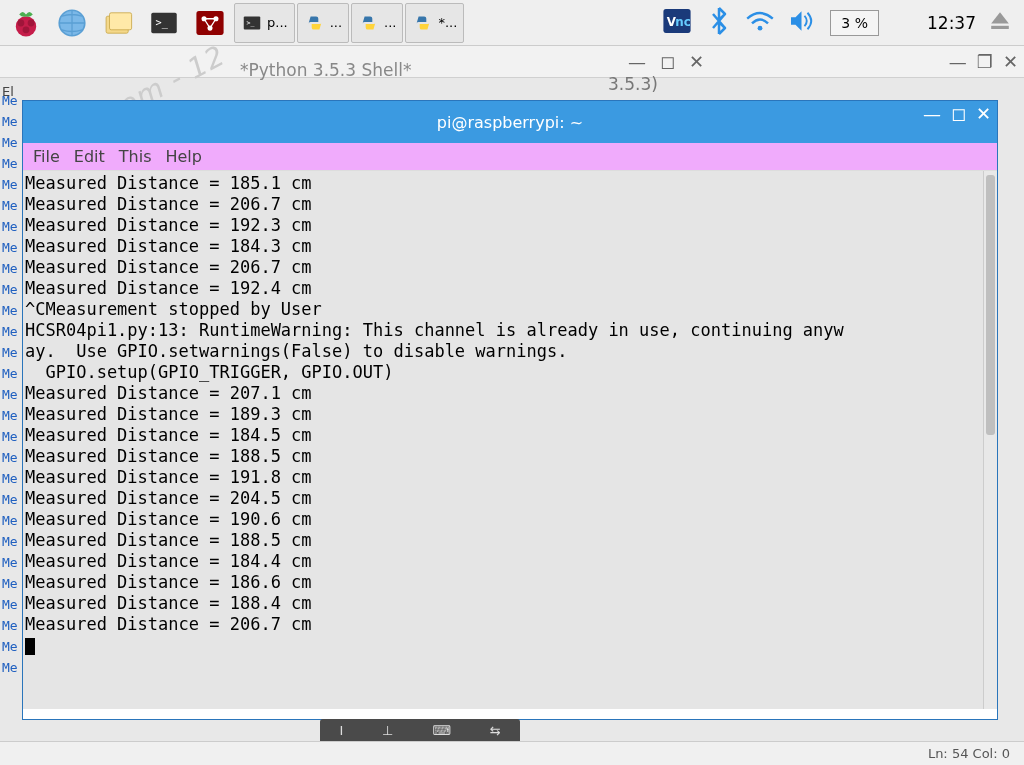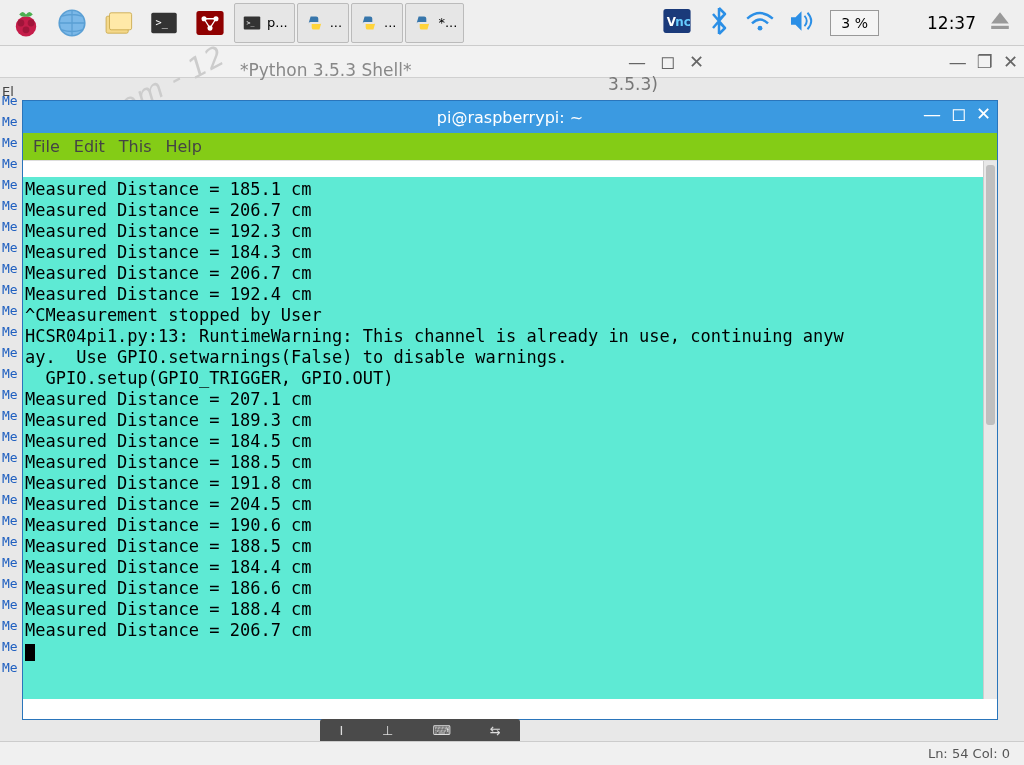--- a/index.html
+++ b/index.html
@@ -50,37 +50,37 @@
   }
   .el-label {
     position:absolute; left:2px; top:84px; font-size:13px; color:#444;
   }
   
   .term-window {
     position: absolute; left: 22px; top: 100px; width: 976px; height: 620px;
     background: #fff; border: 1px solid #2a75bb; box-shadow: 0 2px 0 rgba(0,0,0,0); 
   }
   .term-title {
-    height: 32px; background: #3b9ae1; color: #fff; display: flex; align-items: center;
+    height: 42px; background: #3b9ae1; color: #fff; display: flex; align-items: center;
     justify-content: center; position: relative; font-size: 16px;
   }
   .term-title .win-ctrls {
     position: absolute; right: 6px; top: 2px; display: flex; gap: 10px;
     font-size: 18px; color: #fff;
   }
   .term-menu {
     height: 28px; display: flex; align-items: center; gap: 14px; padding: 0 10px;
-    font-size: 16px; color: #444; border-bottom: 1px solid #ddd; background: #84cc16;
+    font-size: 16px; color: #444; border-bottom: 1px solid #ddd; background: #f0abfc;
   }
   .term-body-wrap { display: flex; height: calc(100% - 58px - 22px); }
   .term-body {
-    flex: 1; background: #5eead4; color: #000;
+    flex: 1; background: #e5e5e5; color: #000;
     font-family: "DejaVu Sans Mono", "Courier New", monospace;
     font-size: 17px; line-height: 21px; padding: 2px 2px 2px 2px;
-    white-space: pre; overflow: hidden; margin-top: 16px;
+    white-space: pre; overflow: hidden;
   }
   .term-scroll {
     width: 14px; background: #e8e8e8; border-left: 1px solid #ccc; position: relative;
   }
   .term-scroll-thumb {
     position: absolute; left: 2px; right: 2px; top: 4px; height: 260px;
     background: #bfbfbf; border-radius: 3px;
   }
   .prompt-line .user { background: #20e020; color: #000; }
   .prompt-line .colon { background: #000; color: #fff; padding: 0 1px;}

